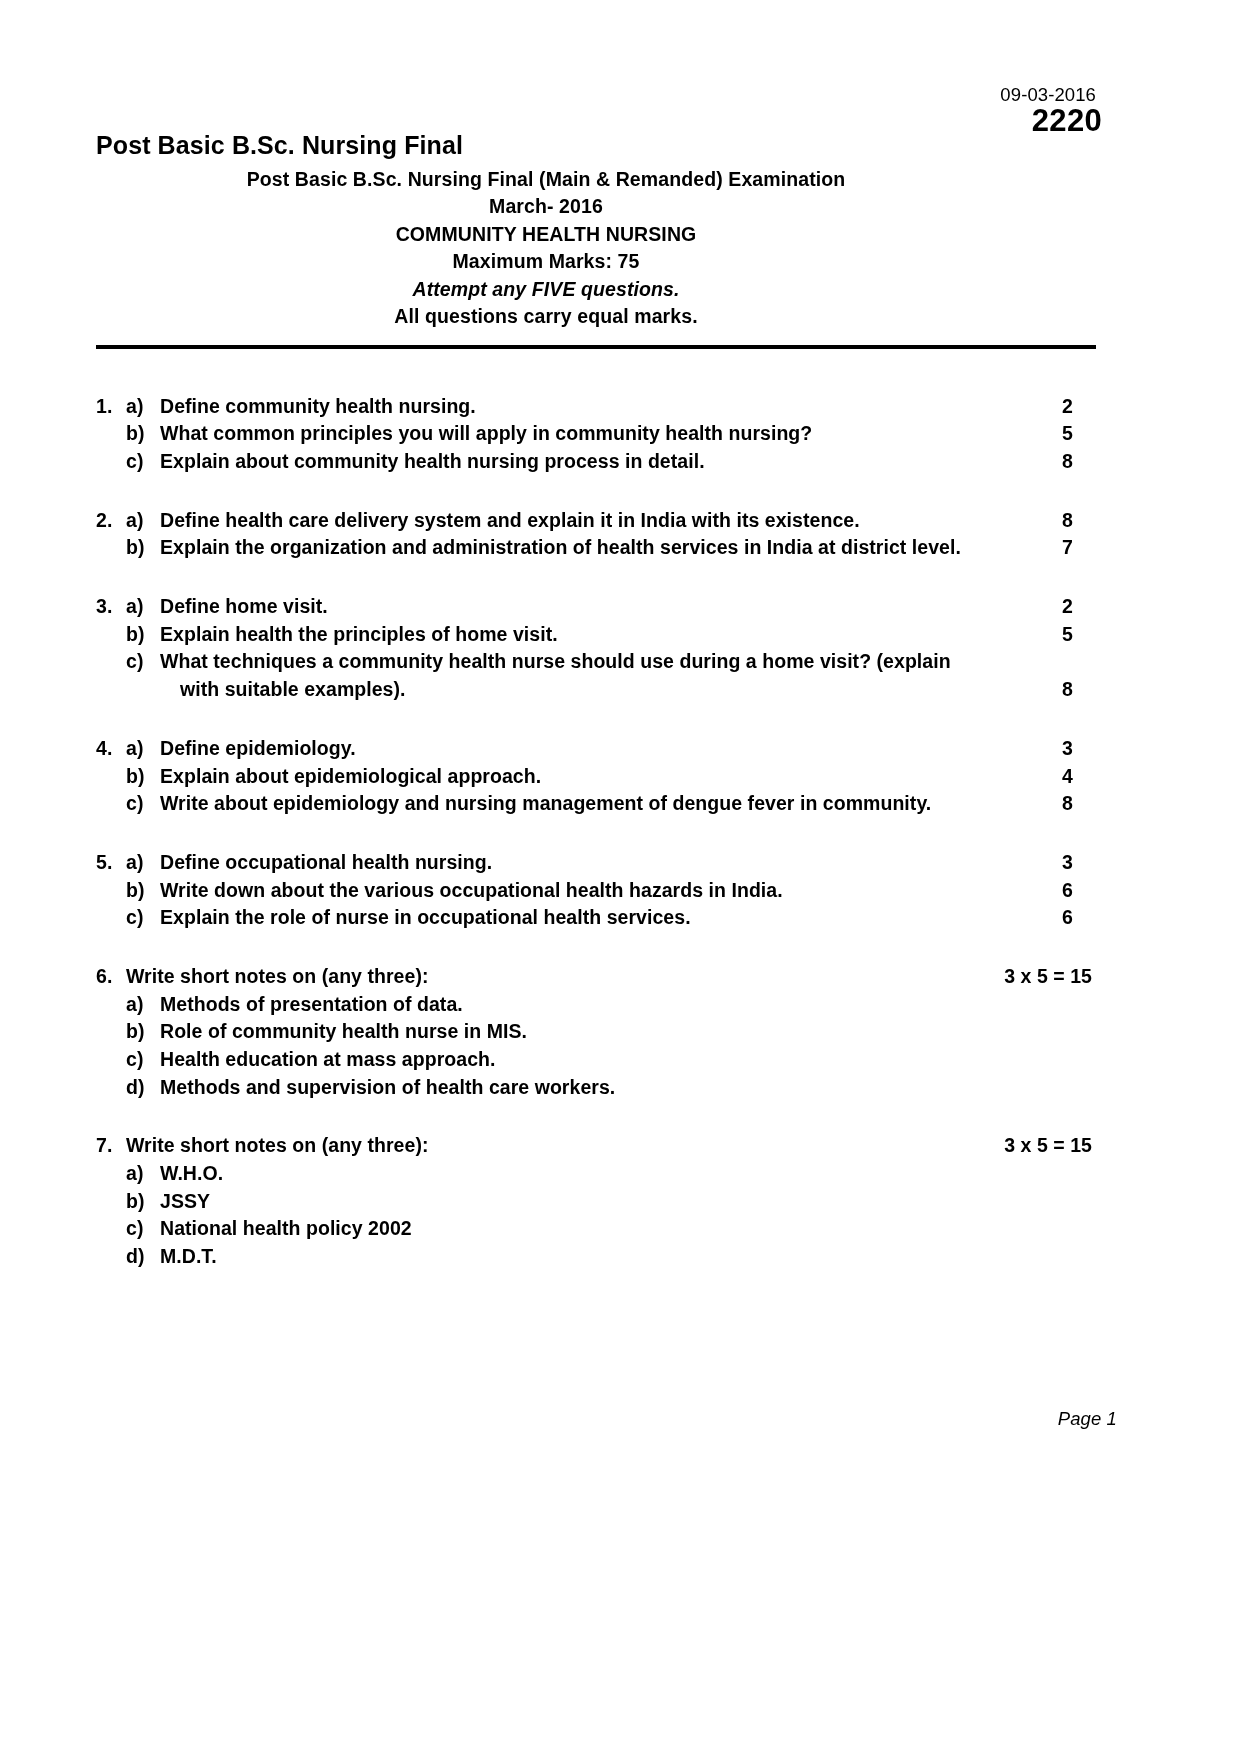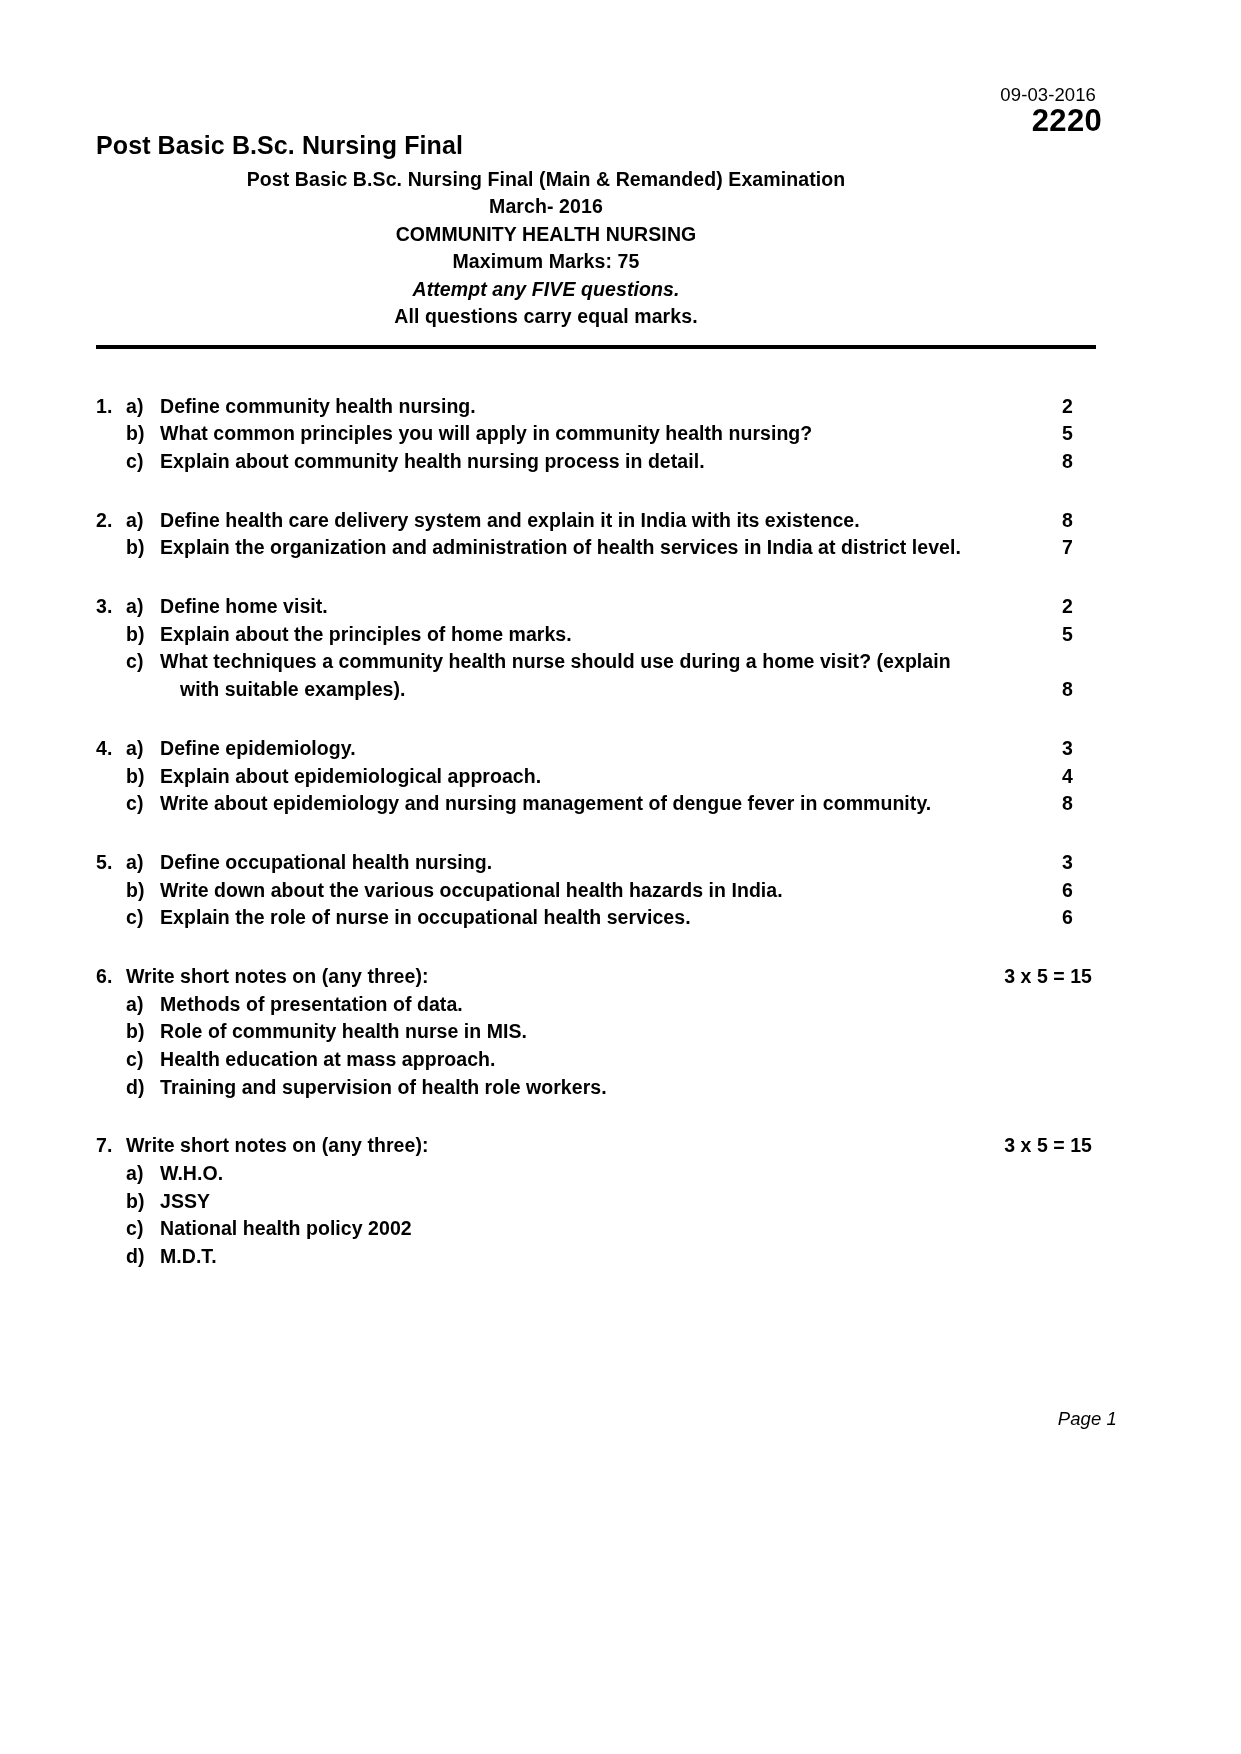--- a/index.html
+++ b/index.html
@@ -215,21 +215,21 @@
         <div class="qgroup">
           <div class="qline">
             <span class="qnum">3.</span>
             <span class="qlab">a)</span>
             <span class="qtext">Define home visit.</span>
             <span class="qmark">2</span>
           </div>
           <div class="qline subline">
             <span class="qnum blank">0.</span>
             <span class="qlab">b)</span>
-            <span class="qtext">Explain about the principles of home marks.</span>
+            <span class="qtext">Explain health the principles of home visit.</span>
             <span class="qmark">5</span>
           </div>
           <div class="qline subline">
             <span class="qnum blank">0.</span>
             <span class="qlab">c)</span>
             <span class="qtext">What techniques a community health nurse should use during  a home visit? (explain</span>
             <span class="qmark"></span>
           </div>
           <div class="qline cont subline">
             <span class="qnum blank">0.</span>
@@ -298,21 +298,21 @@
           </div>
           <div class="qline subline">
             <span class="qnum blank">0.</span>
             <span class="qlab">c)</span>
             <span class="qtext">Health education at mass approach.</span>
             <span class="qmark"></span>
           </div>
           <div class="qline subline">
             <span class="qnum blank">0.</span>
             <span class="qlab">d)</span>
-            <span class="qtext">Training and supervision of health role workers.</span>
+            <span class="qtext">Methods and supervision of health care workers.</span>
             <span class="qmark"></span>
           </div>
         </div>
         <div class="qgroup">
           <div class="qline notes-head">
             <span class="qnum">7.</span>
             <span class="qtext">Write short notes on (any three):</span>
             <span class="qmark">3 x 5 = 15</span>
           </div>
           <div class="qline subline">

